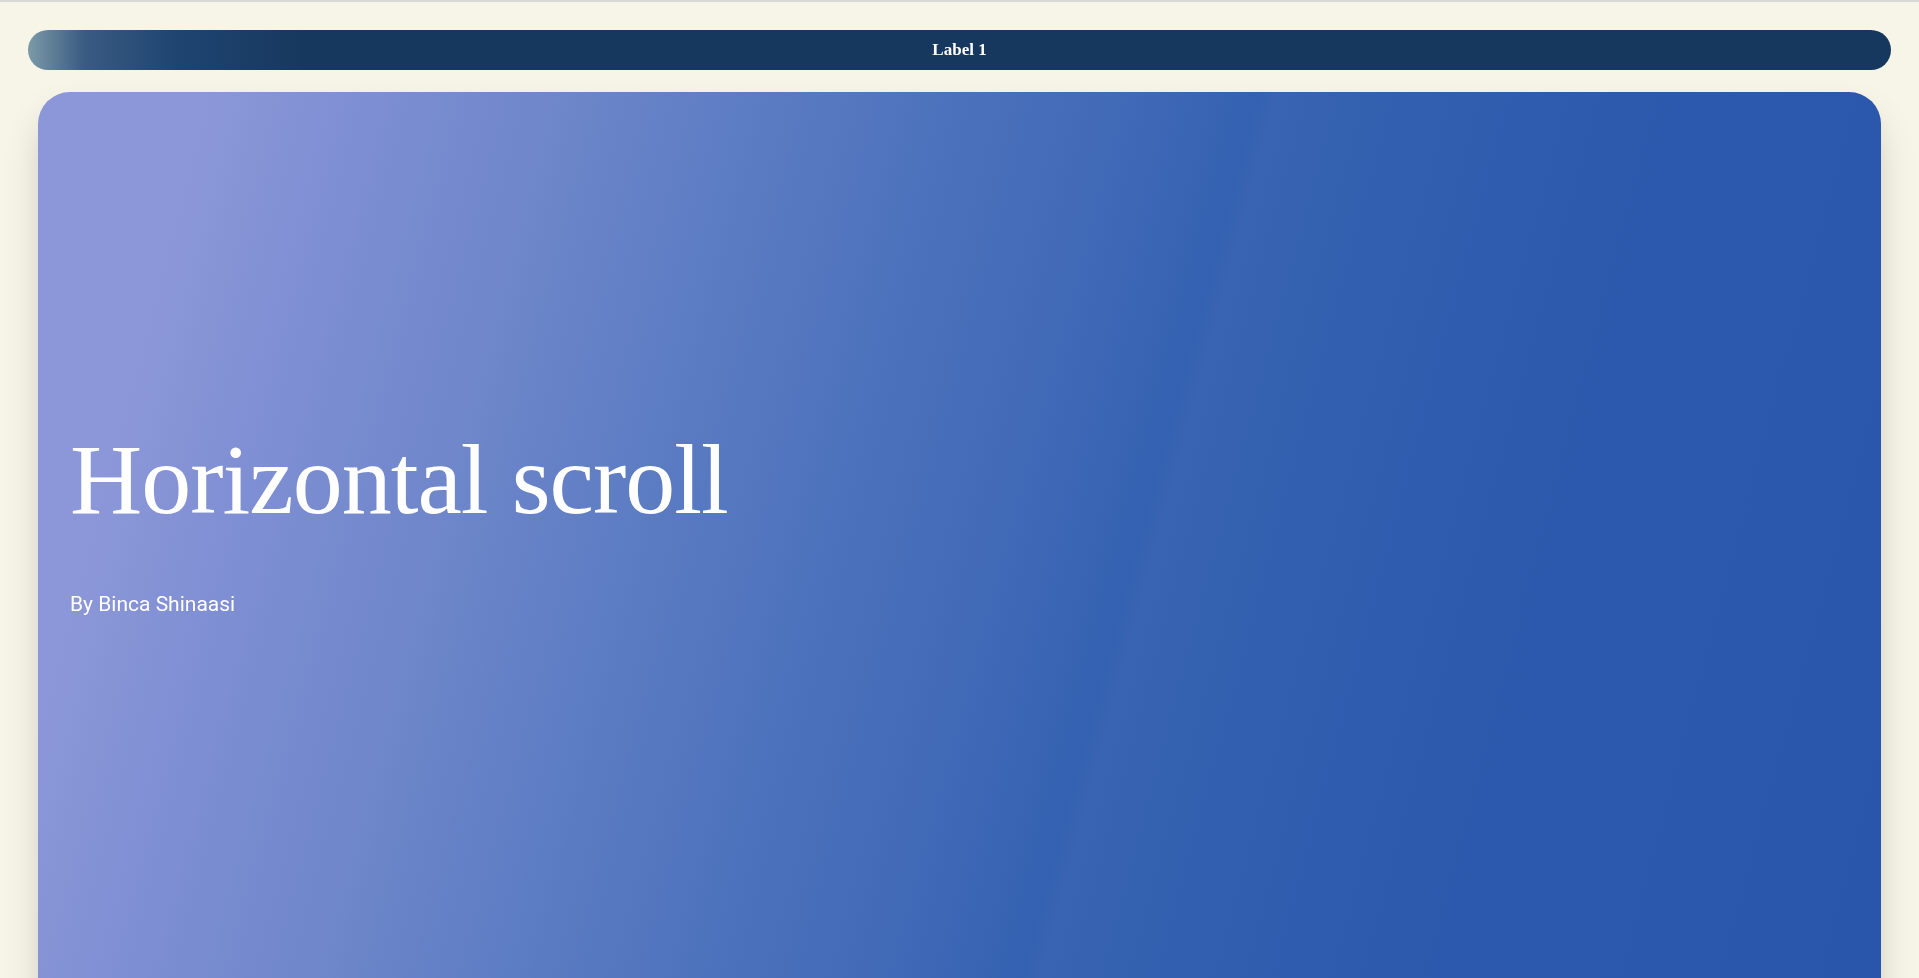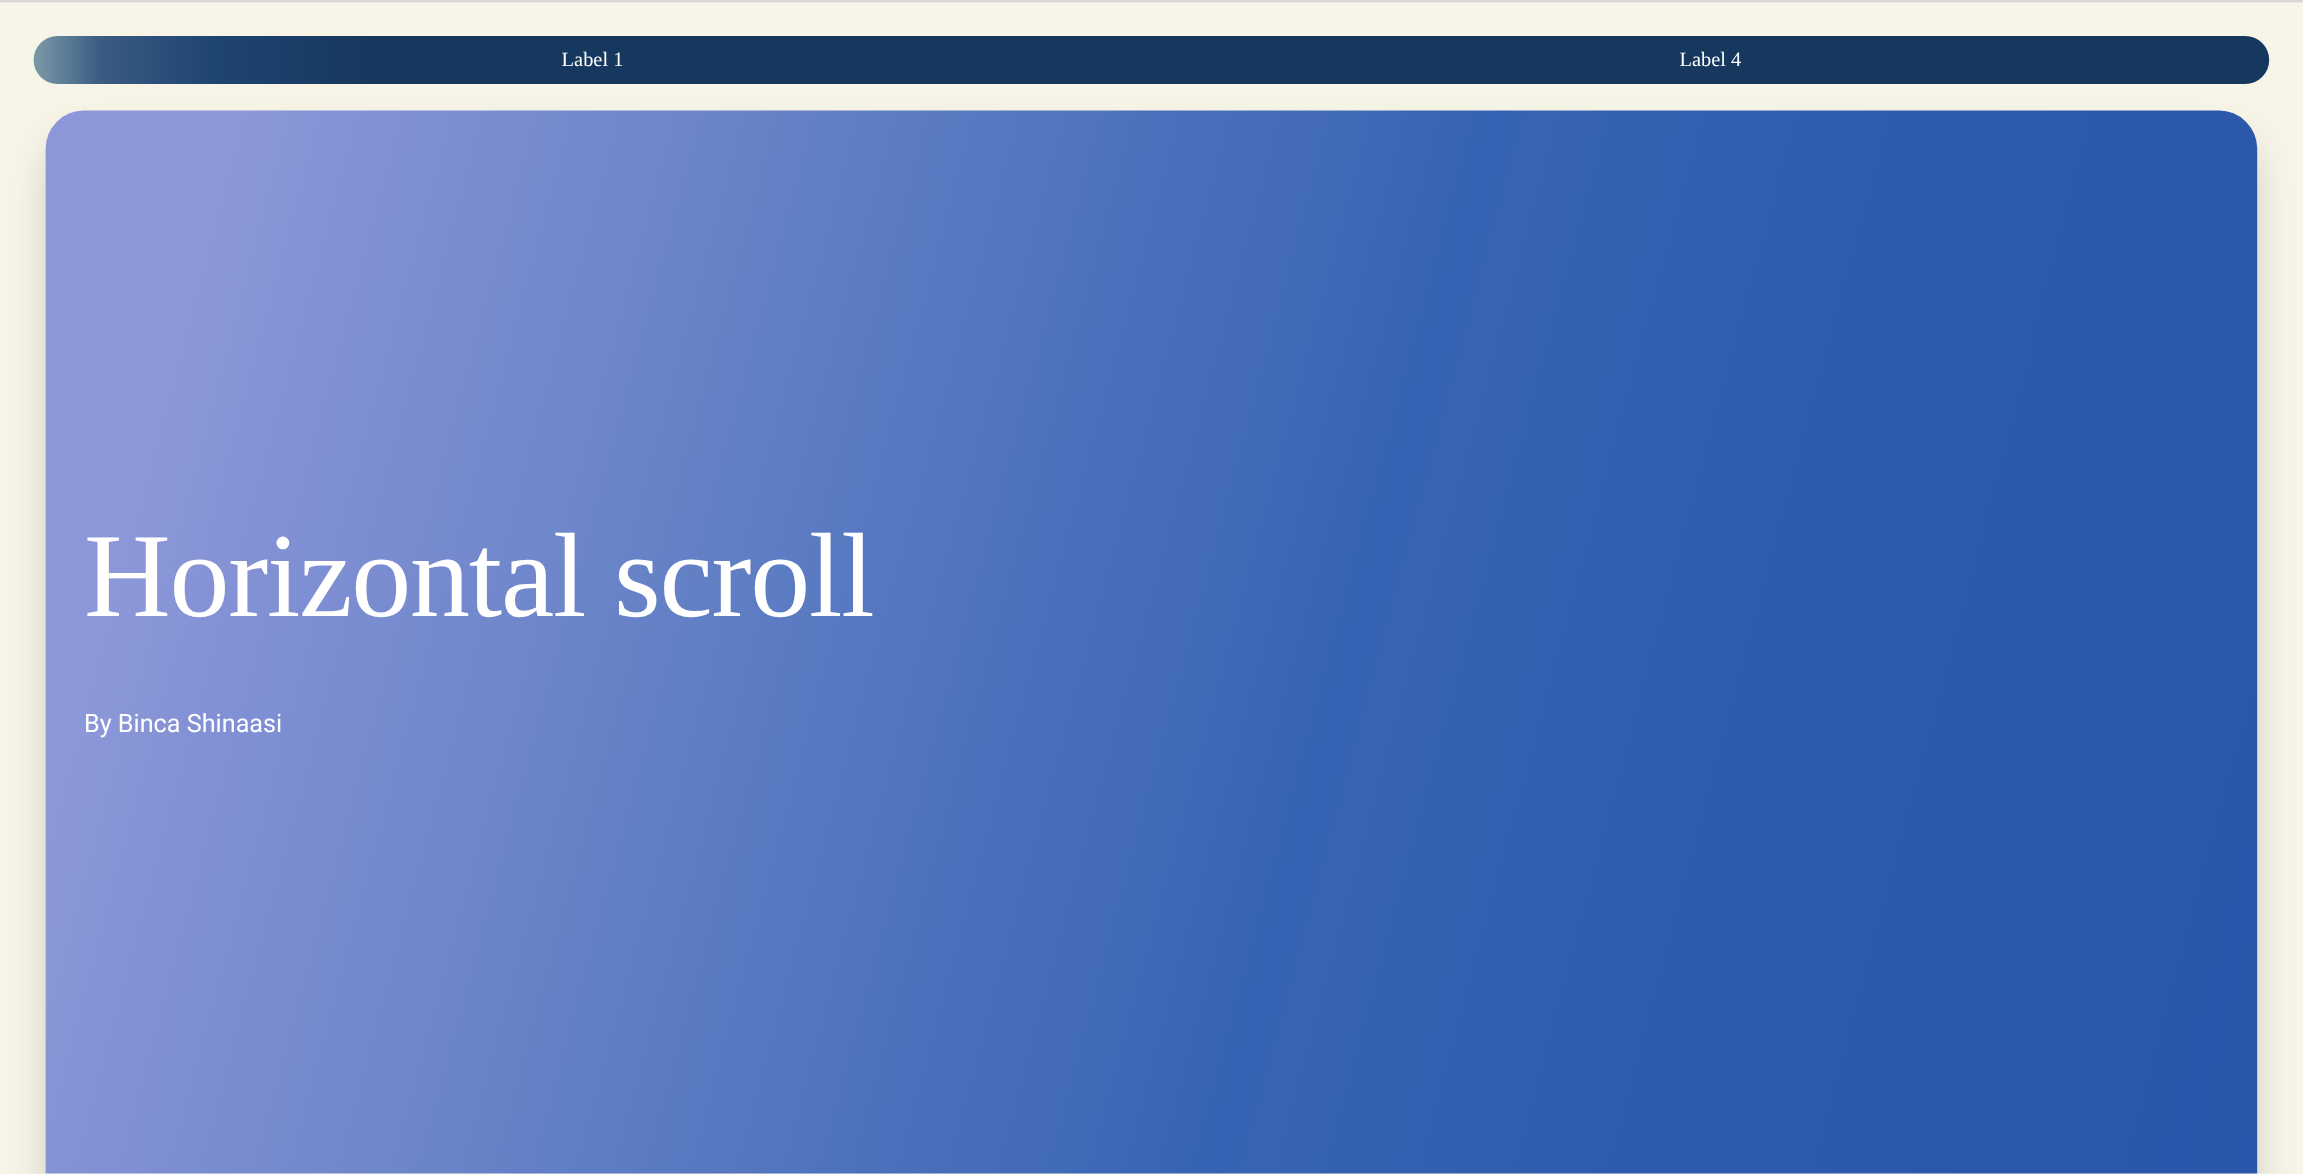--- a/index.html
+++ b/index.html
@@ -26,21 +26,21 @@
       align-items: center;
       justify-content: space-around;
     }
 
     .nav-item {
       flex: 1;
       text-align: center;
       color: #ffffff;
       font-family: Georgia, 'Times New Roman', Times, serif;
       font-size: 17px;
-      font-weight: 400;
+      font-weight: 700;
       cursor: pointer;
     }
 
     .hero-card {
       margin: 22px 38px 0 38px;
       height: 968px;
       border-radius: 32px;
       position: relative;
       overflow: hidden;
       box-shadow: 0 20px 40px -10px rgba(0,0,0,0.25);
@@ -111,21 +111,20 @@
       letter-spacing: 0.5px;
       cursor: pointer;
       font-family: inherit;
     }
   </style>
 </head>
 <body>
 
 <nav class="nav-bar">
   <div class="nav-item">Label 1</div>
-  <div class="nav-item">Label 4</div>
 </nav>
 
 <section class="hero-card">
   <div class="hero-content">
     <h1 class="hero-title">Horizontal scroll</h1>
     <p class="hero-author">By Binca Shinaasi</p>
   </div>
 </section>
 
 </body></html>

